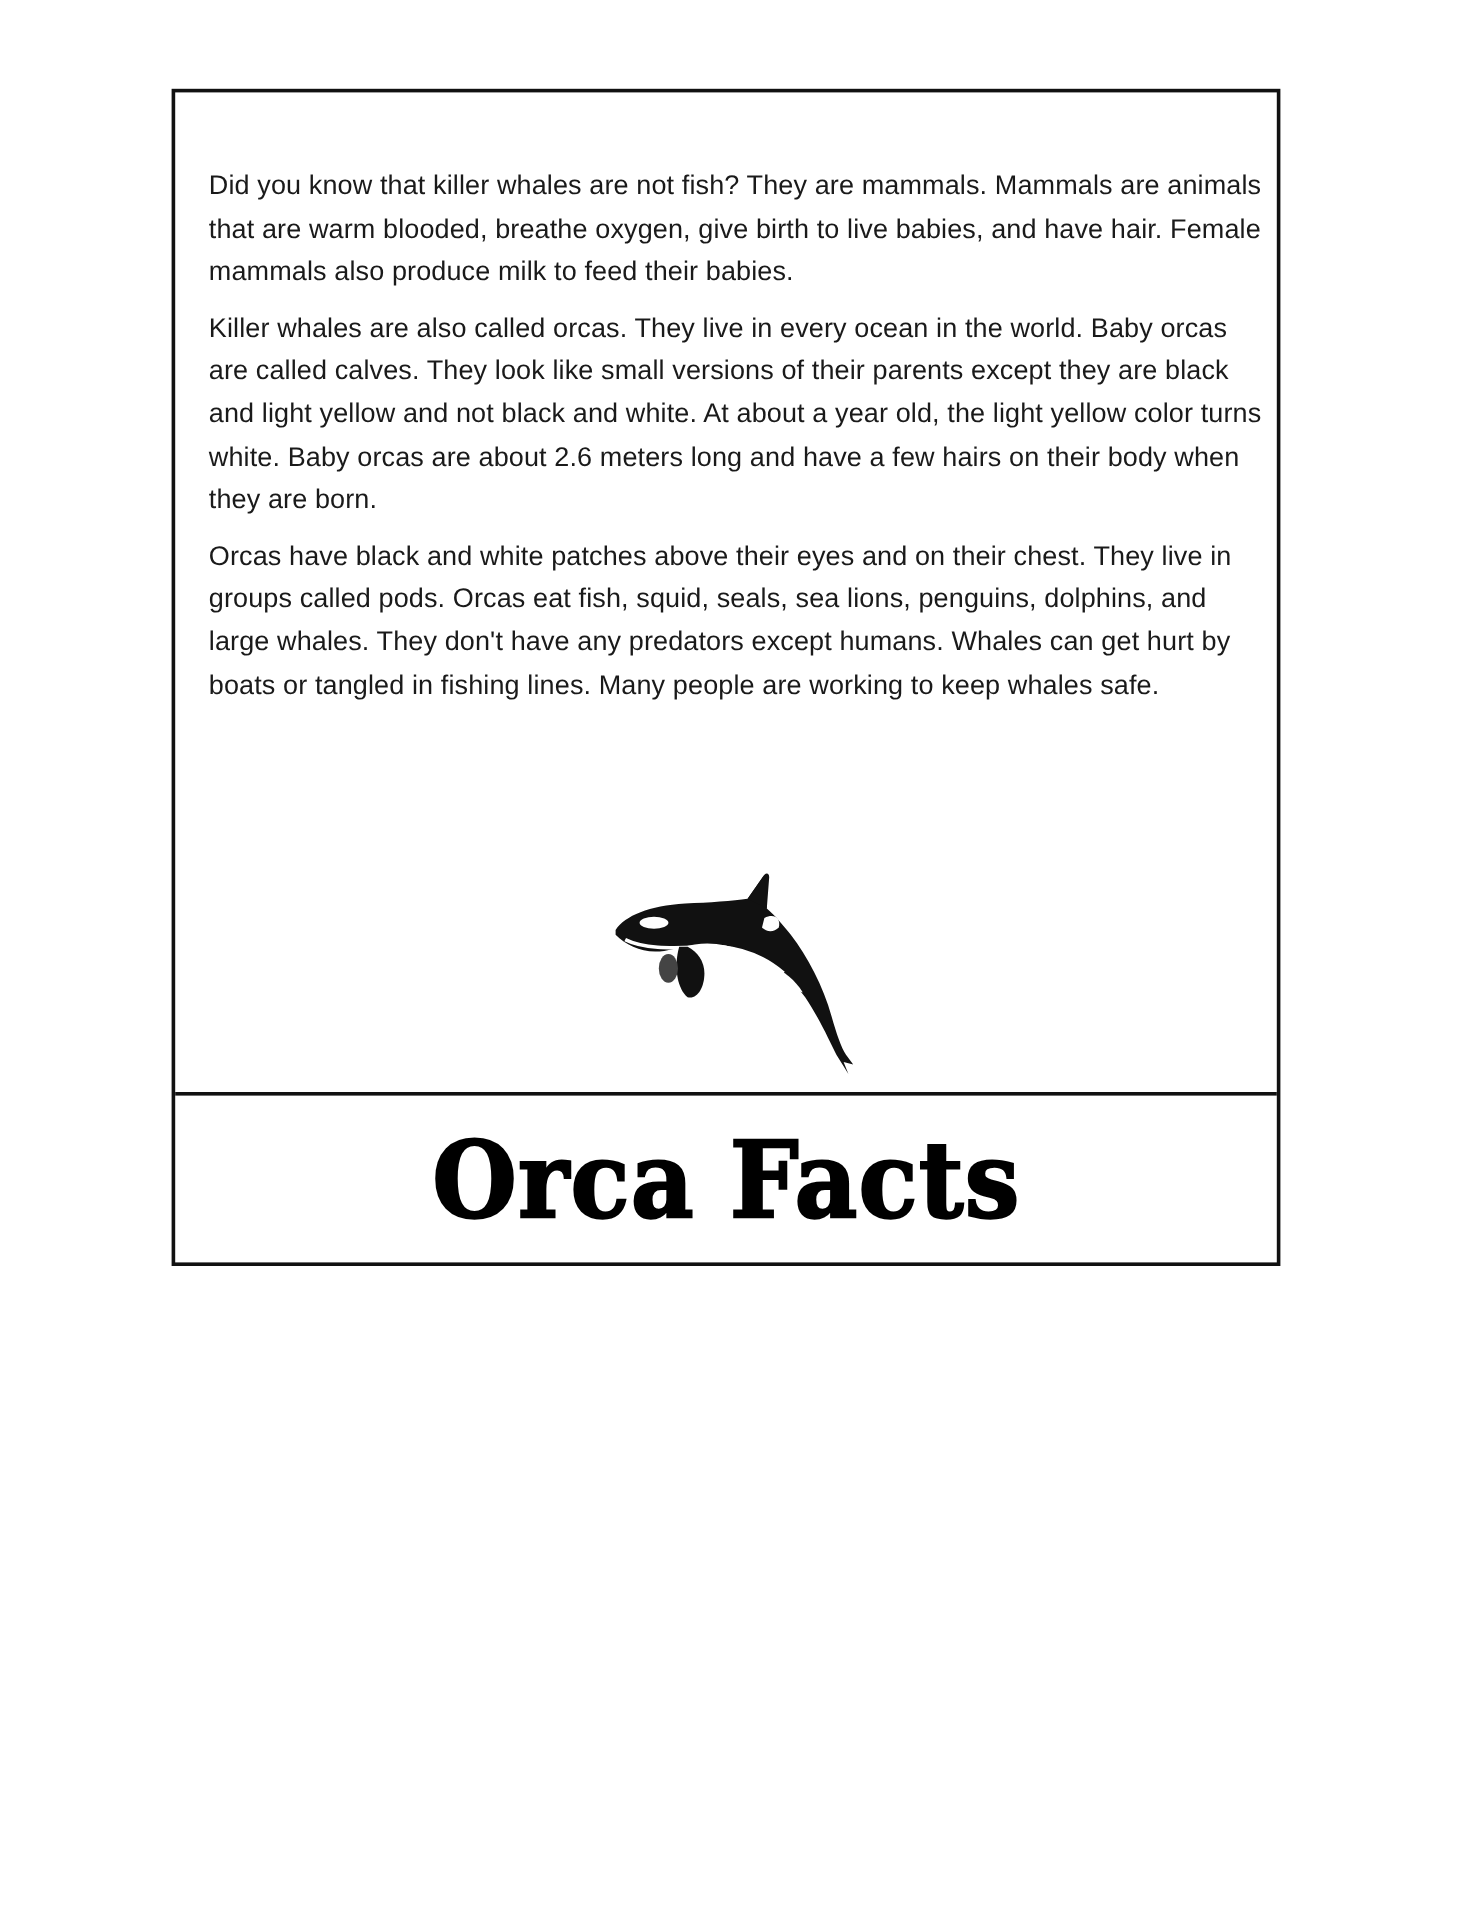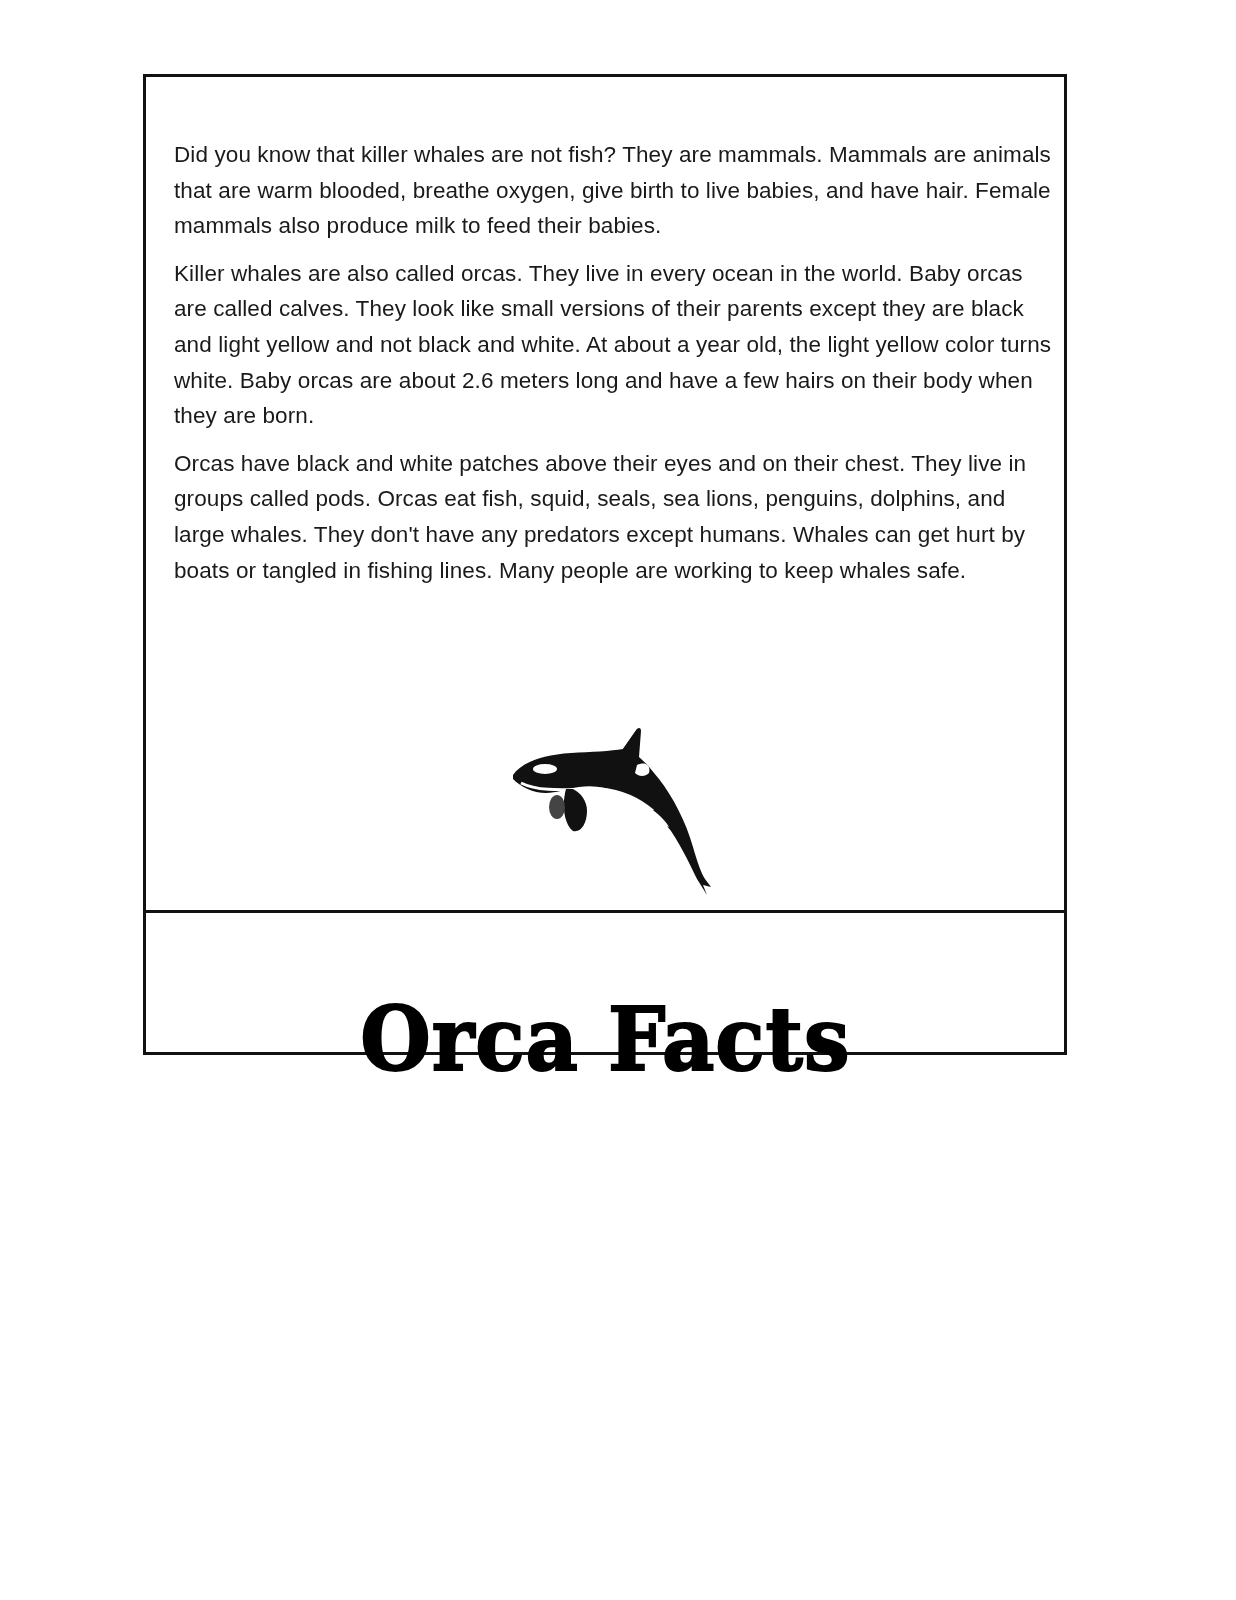--- a/index.html
+++ b/index.html
@@ -3,21 +3,21 @@
   <meta charset="utf-8">
   <style>
     html, body { margin: 0; padding: 0; background: #ffffff; }
     body { width: 1236px; height: 1600px; position: relative; overflow: hidden; }
     .box {
       position: absolute; left: 143px; top: 74px; width: 918px; height: 975px;
       border: 3px solid #111; box-sizing: content-box;
     }
     .upper { position: absolute; left: 0; top: 0; width: 918px; height: 833px; }
     .divider { position: absolute; left: 0; top: 833px; width: 918px; height: 3px; background: #111; }
-    .lower { position: absolute; left: 0; top: 880px; width: 918px; height: 169px; display: flex; align-items: center; justify-content: center; }
+    .lower { position: absolute; left: 0; top: 824px; width: 918px; height: 169px; display: flex; align-items: center; justify-content: center; }
     .text {
       position: absolute; left: 28px; top: 60px; width: 880px;
       font-family: "Liberation Sans", "DejaVu Sans", sans-serif;
       font-size: 22.5px; line-height: 35.6px; color: #1a1a1a; letter-spacing: 0.1px;
     }
     .text p { margin: 0 0 12px 0; }
     .orca {
       position: absolute; left: 365px; top: 650px; width: 200px; height: 168px;
     }
     .title {

